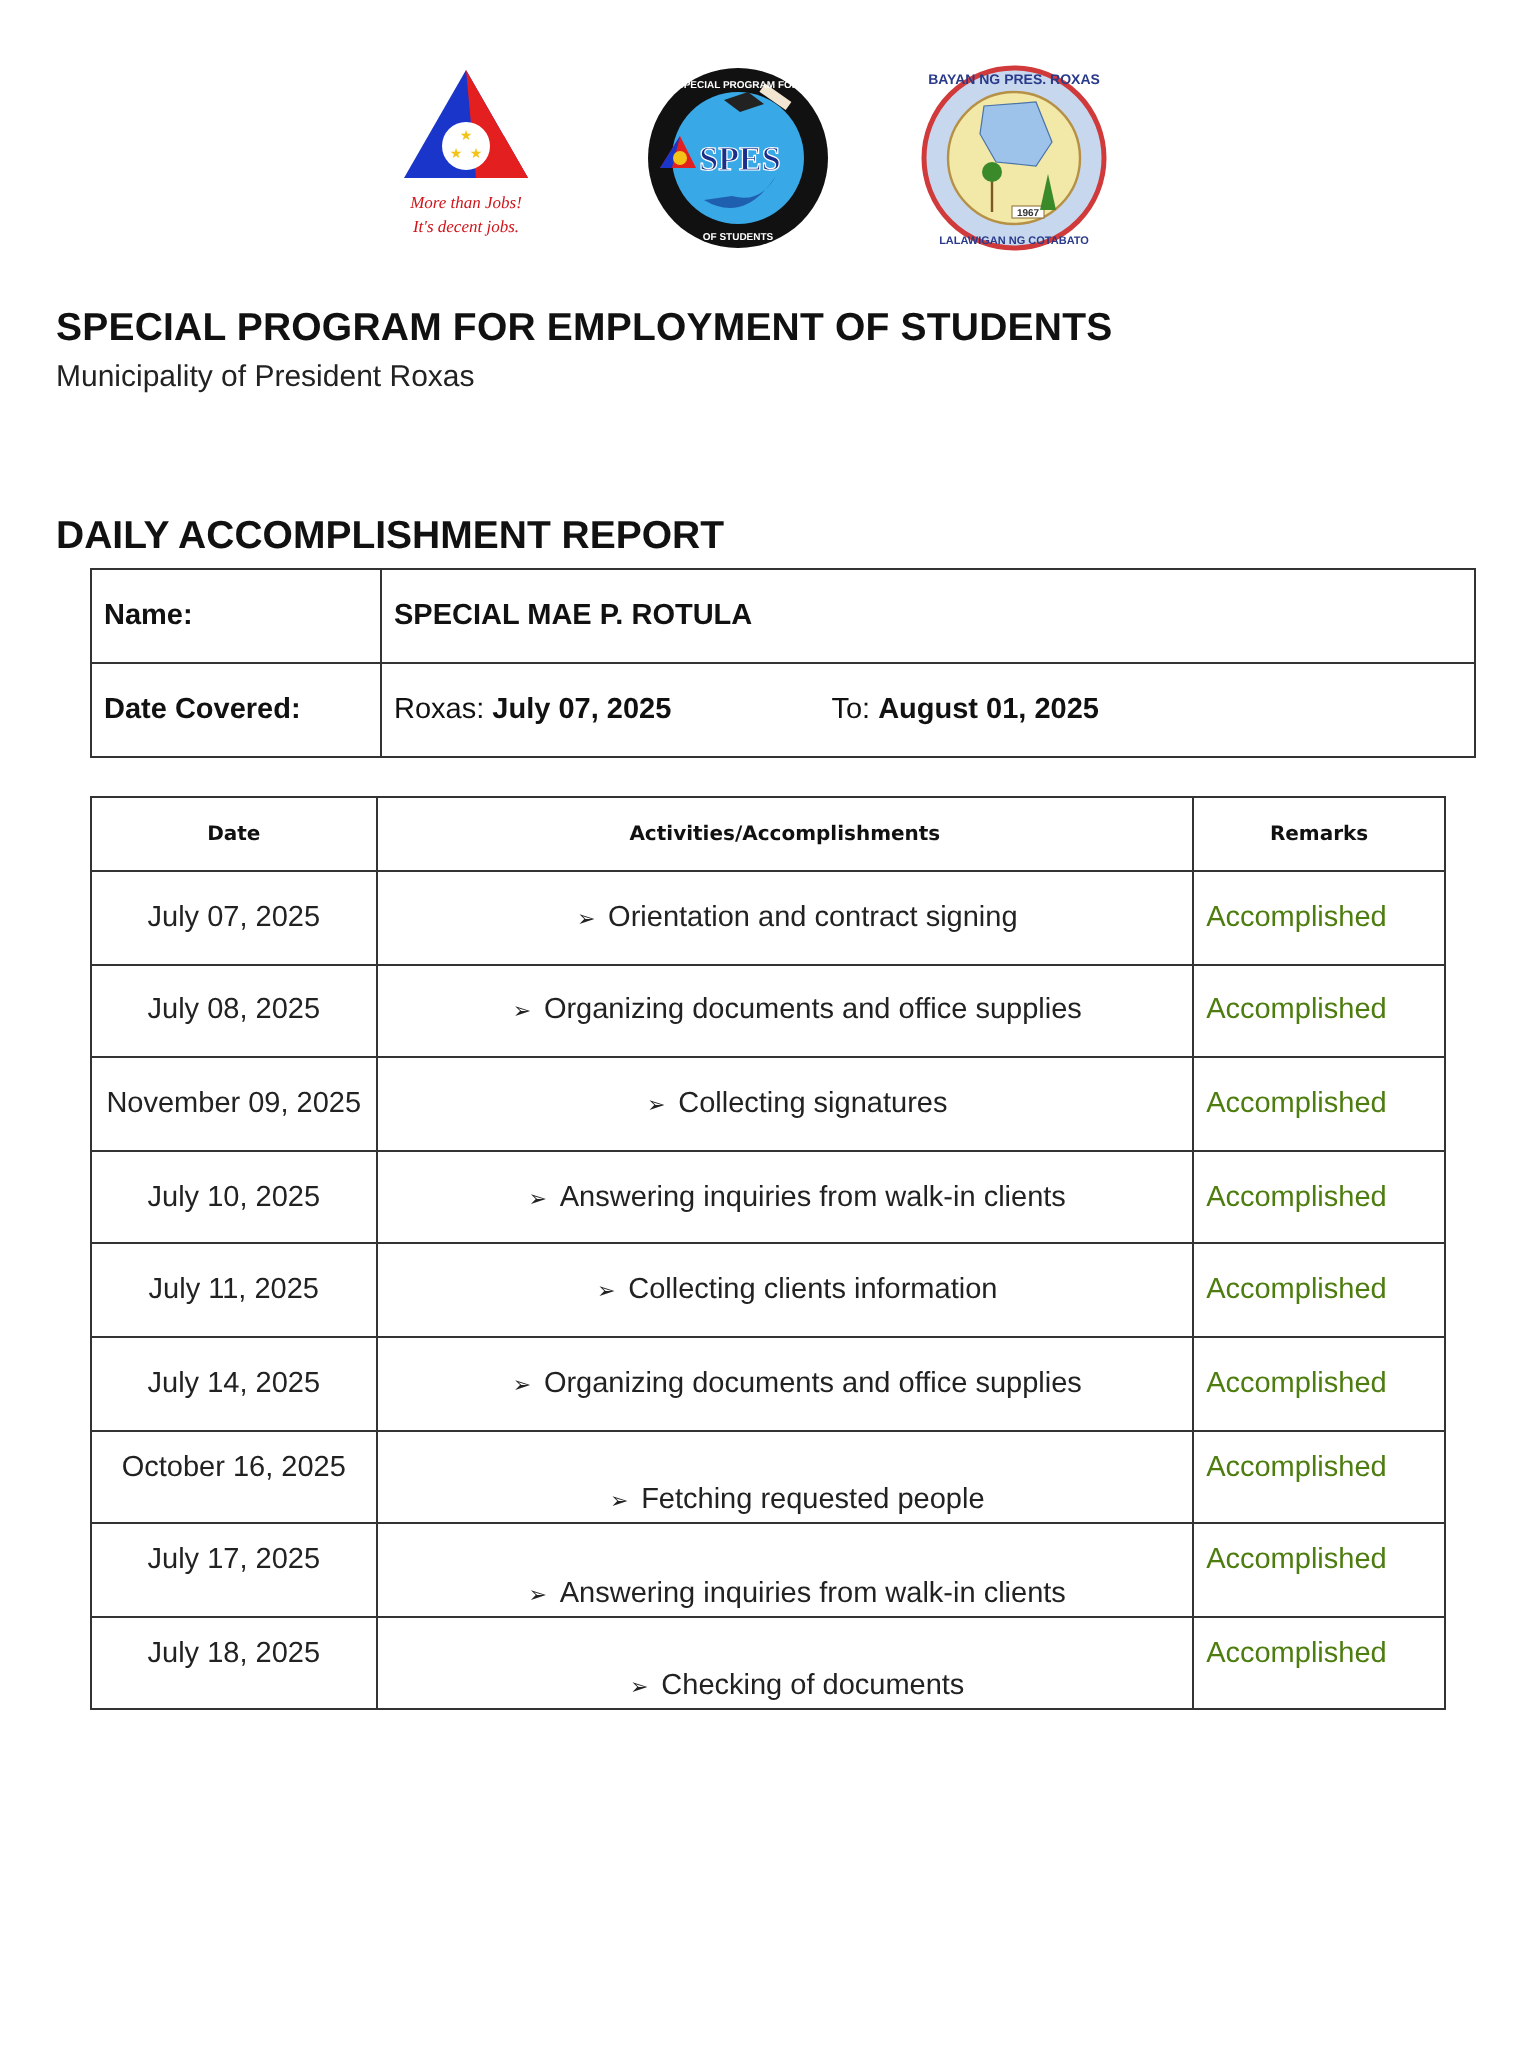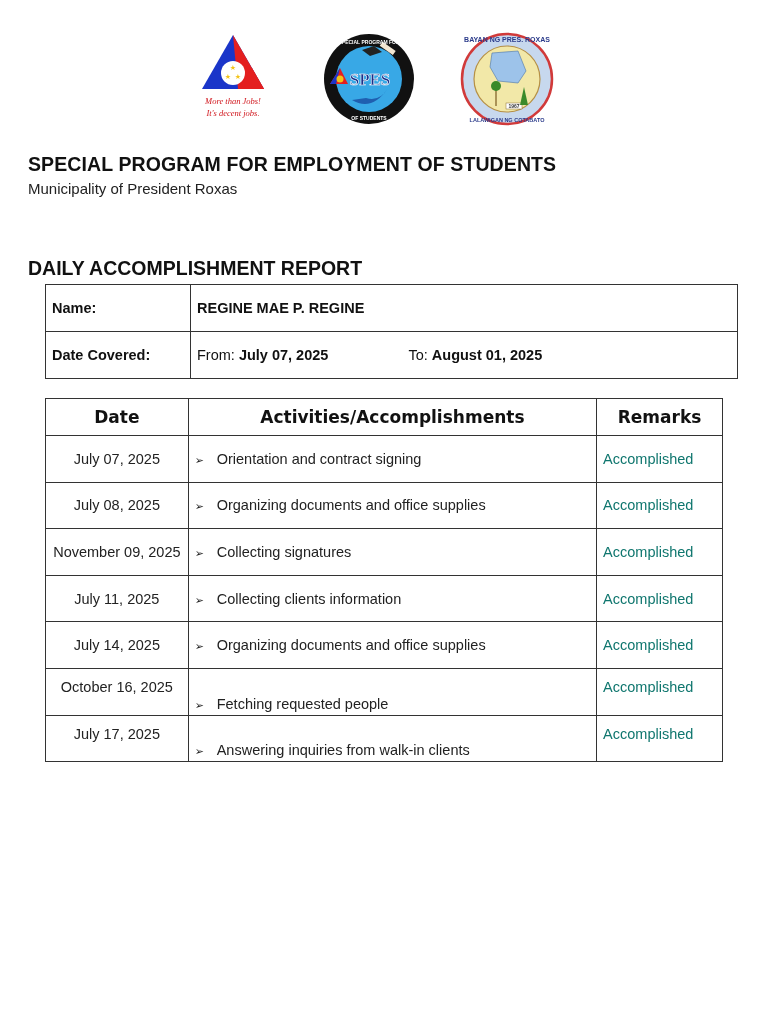--- a/index.html
+++ b/index.html
@@ -14,25 +14,25 @@
   .hdr-report { top:257px; font-size:19.5px; font-weight:bold; }
 
   table { border-collapse:collapse; position:absolute; }
   .info { left:45px; top:284px; width:693px; }
   .info td { border:1px solid #333; height:47px; padding:0 6px; font-size:14.5px; box-sizing:border-box;margin-left:38px; }
   .info td.lbl { width:145px; font-weight:bold; }
   .info .b { font-weight:bold; }
   .info .to { display:inline-block; margin-left:76px; }
 
   .main { left:45px; top:398px; width:678px; }
-  .main th { border:1px solid #333; height:37px; font-family:"DejaVu Sans", sans-serif; font-size:17px; font-weight:bold; box-sizing:border-box; }
+  .main th { border:1px solid #333; height:37px; font-family:"DejaVu Sans", sans-serif; font-size:10px; font-weight:bold; box-sizing:border-box; }
   .main td { border:1px solid #333; height:46.6px; font-size:14.5px; box-sizing:border-box; padding:0; }
   .main td.date { width:143px; text-align:center; color:#222; }
-  .main td.act { width:409px; padding-left:6px; color:#222; }
-  .main td.rem { width:126px; padding-left:6px; color:#0f766e; }
+  .main td.act { width:409px; padding-left:6px; color:#222;text-align:center; }
+  .main td.rem { width:126px; padding-left:6px; color:#4d7c0f; }
   .bullet { display:inline-block; width:22px; font-size:11px; }
   tr.shift td.act { vertical-align:bottom; padding-bottom:3px; }
   tr.shift td.date, tr.shift td.rem { vertical-align:top; padding-top:10px; }
 </style>
 </head>
 <body>
 
 <svg class="logo logo-dole" viewBox="0 0 82 90">
   <polygon points="41,2 10,56 72,56" fill="#1a35c9"></polygon>
   <polygon points="41,2 72,56 46,56" fill="#e41f1f"></polygon>
@@ -73,26 +73,26 @@
 </svg>
 
 <div class="hdr hdr-title">SPECIAL PROGRAM FOR EMPLOYMENT OF STUDENTS</div>
 <div class="hdr hdr-sub">Municipality of President Roxas</div>
 <div class="hdr hdr-report">DAILY ACCOMPLISHMENT REPORT</div>
 
 <table class="info">
   <tbody>
       <tr>
     <td class="lbl">Name:</td>
-    <td><span class="b">REGINE MAE P. REGINE</span></td>
+    <td><span class="b">SPECIAL MAE P. ROTULA</span></td>
   </tr>
   <tr>
     <td class="lbl">Date Covered:</td>
     <td>
-      <span>From: </span><span class="b">July 07, 2025</span>
+      <span>Roxas: </span><span class="b">July 07, 2025</span>
       <span class="to"><span>To: </span><span class="b">August 01, 2025</span></span>
     </td>
   </tr>
 </tbody>
   </table>
 
 <table class="main">
   <thead>
     <tr>
       <th>Date</th>
@@ -110,33 +110,43 @@
       <td class="date">July 08, 2025</td>
       <td class="act"><span class="bullet">➢</span><span>Organizing documents and office supplies</span></td>
       <td class="rem">Accomplished</td>
     </tr>
     <tr>
       <td class="date">November 09, 2025</td>
       <td class="act"><span class="bullet">➢</span><span>Collecting signatures</span></td>
       <td class="rem">Accomplished</td>
     </tr>
     <tr>
+      <td class="date">July 10, 2025</td>
+      <td class="act"><span class="bullet">➢</span><span>Answering inquiries from walk-in clients</span></td>
+      <td class="rem">Accomplished</td>
+    </tr>
+    <tr>
       <td class="date">July 11, 2025</td>
       <td class="act"><span class="bullet">➢</span><span>Collecting clients information</span></td>
       <td class="rem">Accomplished</td>
     </tr>
     <tr>
       <td class="date">July 14, 2025</td>
       <td class="act"><span class="bullet">➢</span><span>Organizing documents and office supplies</span></td>
       <td class="rem">Accomplished</td>
     </tr>
     <tr class="shift">
       <td class="date">October 16, 2025</td>
       <td class="act"><span class="bullet">➢</span><span>Fetching requested people</span></td>
       <td class="rem">Accomplished</td>
     </tr>
     <tr class="shift">
       <td class="date">July 17, 2025</td>
       <td class="act"><span class="bullet">➢</span><span>Answering inquiries from walk-in clients</span></td>
       <td class="rem">Accomplished</td>
     </tr>
+    <tr class="shift">
+      <td class="date">July 18, 2025</td>
+      <td class="act"><span class="bullet">➢</span><span>Checking of documents</span></td>
+      <td class="rem">Accomplished</td>
+    </tr>
   </tbody>
 </table>
 
 </body></html>

